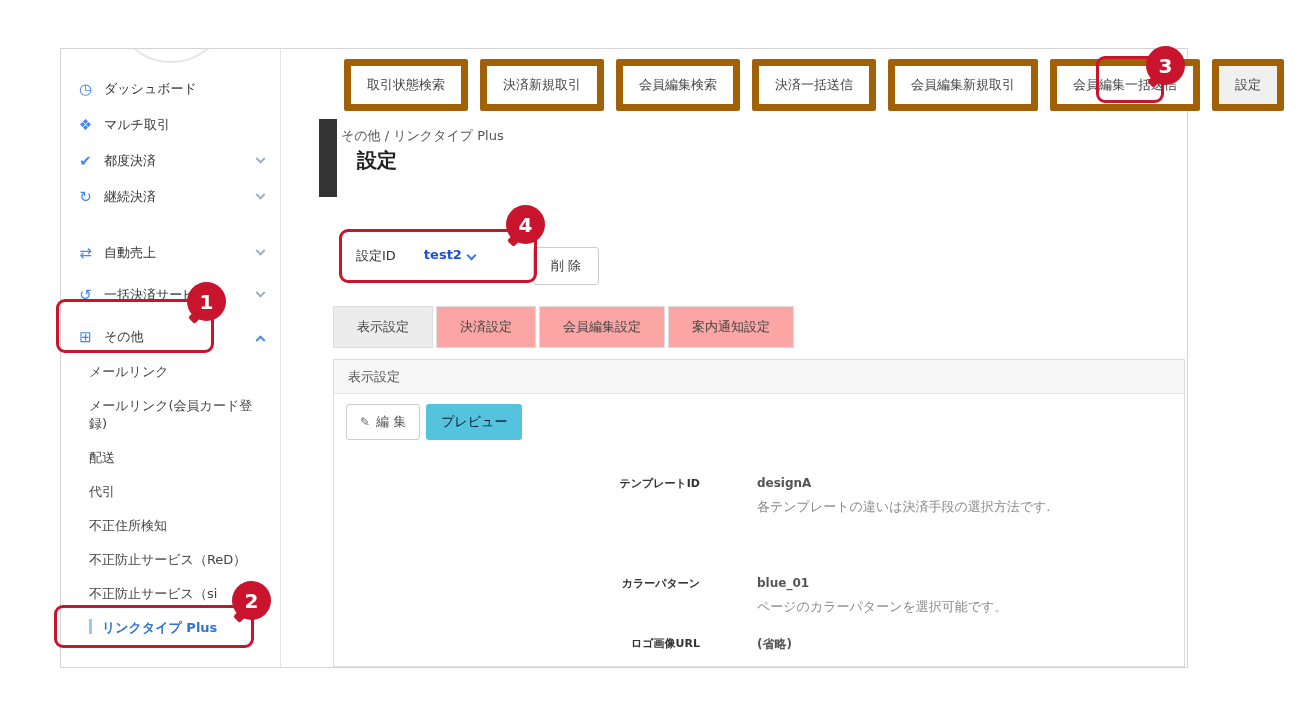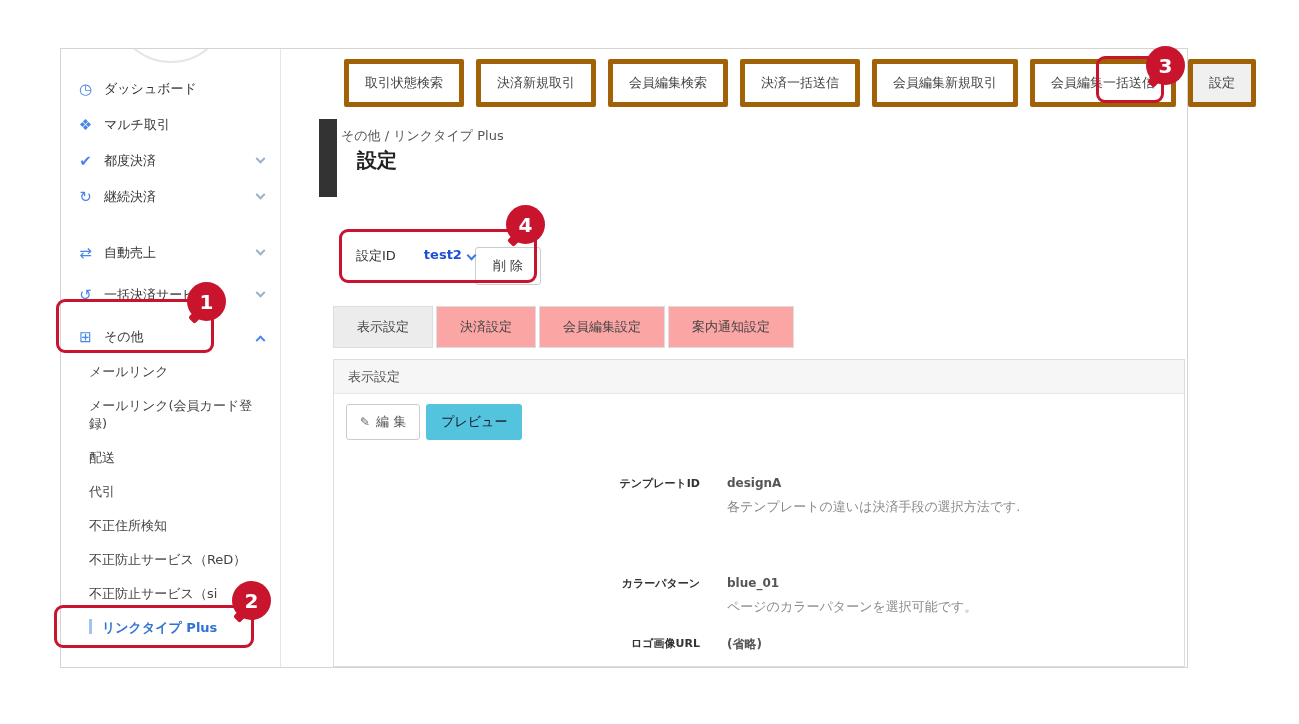--- a/index.html
+++ b/index.html
@@ -18,52 +18,52 @@
     margin-left:auto; transform:rotate(45deg) translate(-2px,-2px); }
   .chev.up { border-color:#4a86e8; transform:rotate(-135deg) translate(-2px,-2px); }
   .gap-lg { margin-top:20px; } .gap-md { margin-top:6px; }
   .sub-item { padding:8px 16px 8px 28px; font-size:13px; color:#444; cursor:pointer; }
   .sub-item.active { color:#3173d2; font-weight:bold; display:flex; align-items:flex-start; }
   .active-bar { display:inline-block; width:3px; height:15px; background:#9fc6e8; margin-right:10px; }
 
   
   .main { flex:1; position:relative; }
   .tabbar { position:absolute; top:10px; left:63px; display:flex; gap:12px; }
-  .tab { border:5px solid #a16207; background:#fff; padding:10px 16px; font-size:13px; color:#444;
+  .tab { border:7px solid #a16207; background:#fff; padding:10px 16px; font-size:13px; color:#444;
     border-radius:2px; white-space:nowrap; cursor:pointer; }
   .tab.active { background:#f0f0f0; }
   .black-bar { position:absolute; left:38px; top:70px; width:18px; height:78px; background:#333; }
   .breadcrumb { position:absolute; left:60px; top:78px; font-size:13px; color:#555; }
   .page-title { position:absolute; left:76px; top:98px; font-size:20px; font-weight:bold; color:#222; }
   .id-row { position:absolute; left:75px; top:198px; display:flex; align-items:flex-start; }
   .id-label { font-size:13px; color:#333; }
   .id-value { font-size:13px; font-weight:bold; color:#1d4ed8; margin-left:28px; display:flex; align-items:center; gap:6px; }
   .id-chev { width:7px; height:7px; border-right:2px solid #3b7be0; border-bottom:2px solid #3b7be0;
     transform:rotate(45deg); margin-top:2px; }
-  .delete-btn { border:1px solid #ccc; background:#fff; padding:9px 17px;
+  .delete-btn { margin-left:58px; border:1px solid #ccc; background:#fff; padding:9px 17px;
     font-size:13px; color:#333; border-radius:3px; cursor:pointer;
     font-family:"DejaVu Sans","Liberation Sans",sans-serif; }
   .subtabs { position:absolute; left:52px; top:257px; display:flex; gap:3px; }
   .subtab { border:1px solid #ddd; background:#fca5a5; padding:11px 23px; font-size:13px; color:#444; cursor:pointer; }
   .subtab.active { background:#ececec; }
   .panel { position:absolute; left:52px; top:310px; right:2px; bottom:0; border:1px solid #ddd; background:#fff; }
   .panel-header { height:34px; line-height:34px; background:#f6f6f6; border-bottom:1px solid #e6e6e6;
     padding-left:14px; font-size:13px; color:#555; }
   .btn-row { display:flex; gap:6px; margin:10px 0 0 12px; }
   .edit-btn { border:1px solid #ccc; background:#fff; padding:8px 13px; font-size:13px; color:#555;
     border-radius:3px; display:flex; align-items:center; gap:6px; cursor:pointer;
     font-family:"DejaVu Sans","Liberation Sans",sans-serif; }
   .edit-icon { font-size:12px; color:#666; }
   .preview-btn { border:none; background:#54c3dd; color:#0f172a; padding:8px 15px; font-size:13px;
     border-radius:3px; cursor:pointer; font-family:"DejaVu Sans","Liberation Sans",sans-serif; }
   .fields { margin-top:36px; }
   .field-row { display:flex; }
   .field-row.mb-lg { margin-bottom:60px; } .field-row.mb-sm { margin-bottom:20px; }
   .field-label { width:366px; text-align:right; font-size:11px; font-weight:bold; color:#333; flex:0 0 366px; }
-  .field-block { margin-left:27px; }
+  .field-block { margin-left:57px; }
   .field-value { font-size:12px; font-weight:bold; color:#555; }
   .field-desc { font-size:13px; color:#8a8a8a; margin-top:8px; }
   .field-desc:empty { display:none; }
 
   
   .a-rect { position:absolute; border:3px solid #c9142e; border-radius:9px; z-index:40; pointer-events:none; }
   .badge { position:absolute; width:39px; height:39px; background:#c9142e; border-radius:50%;
     color:#fff; font-size:20px; font-weight:bold; display:flex; align-items:center; justify-content:center;
     z-index:41; pointer-events:none; }
   .badge::after { content:""; position:absolute; left:3px; bottom:-1px; width:9px; height:9px;

